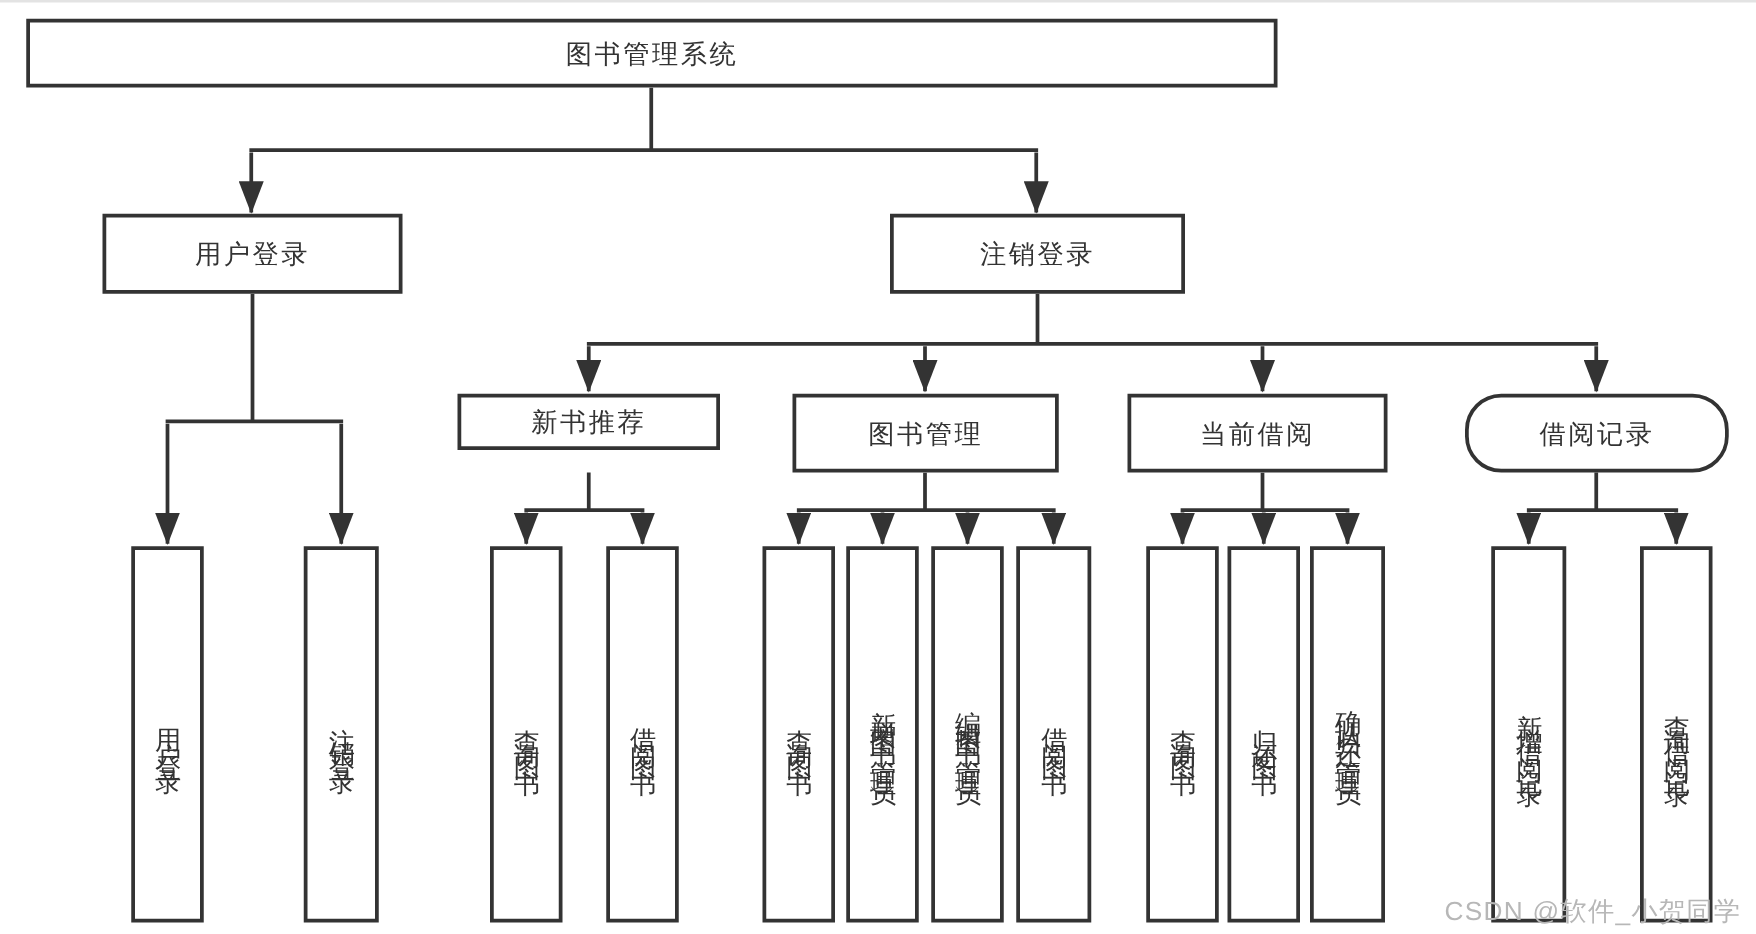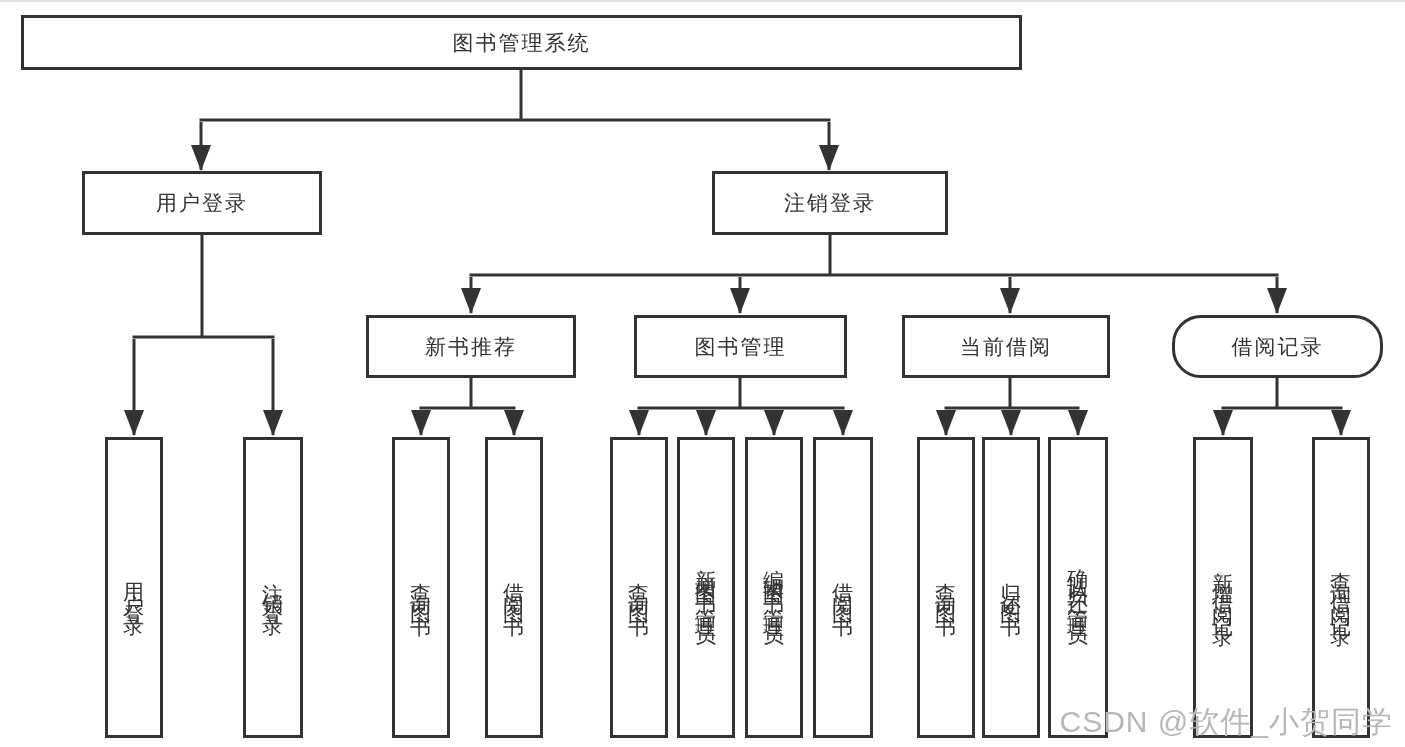--- a/index.html
+++ b/index.html
@@ -42,21 +42,21 @@
     letter-spacing: 11px;
     line-height: 1;
   }
   .v-text.long {
     letter-spacing: 8px;
   }
   #watermark {
     position: absolute;
     right: 12px;
     bottom: 6px;
-    font-size: 30px;
+    font-size: 21px;
     color: #b7b7b7;
     letter-spacing: 1px;
     z-index: 2;
     white-space: nowrap;
     margin-top: 36px;
   }
 </style>
 </head>
 <body>
 
@@ -110,21 +110,21 @@
       <path d="M1223 408 V433" marker-end="url(#arw)"></path>
       <path d="M1341 408 V433" marker-end="url(#arw)"></path>
     </g>
   </svg>
 
   <div class="box" style="left:21px; top:13px; width:1001px; height:55px;">图书管理系统</div>
 
   <div class="box" style="left:82px; top:169px; width:240px; height:64px;">用户登录</div>
   <div class="box" style="left:712px; top:169px; width:236px; height:64px;">注销登录</div>
 
-  <div class="box" style="left:366px; top:313px; width:210px; height:63px;">新书推荐</div>
+  <div class="box" style="left:366px; top:313px; width:210px; height:45px;">新书推荐</div>
   <div class="box" style="left:634px; top:313px; width:213px; height:63px;">图书管理</div>
   <div class="box" style="left:902px; top:313px; width:208px; height:63px;">当前借阅</div>
   <div class="box" style="left:1172px; top:313px; width:211px; height:63px;border-radius:29px;">借阅记录</div>
 
   <div class="box" style="left:105px; top:435px; width:58px; height:301px;">
     <span class="v-text">用户登录</span>
   </div>
   <div class="box" style="left:243px; top:435px; width:60px; height:301px;">
     <span class="v-text">注销登录</span>
   </div>

